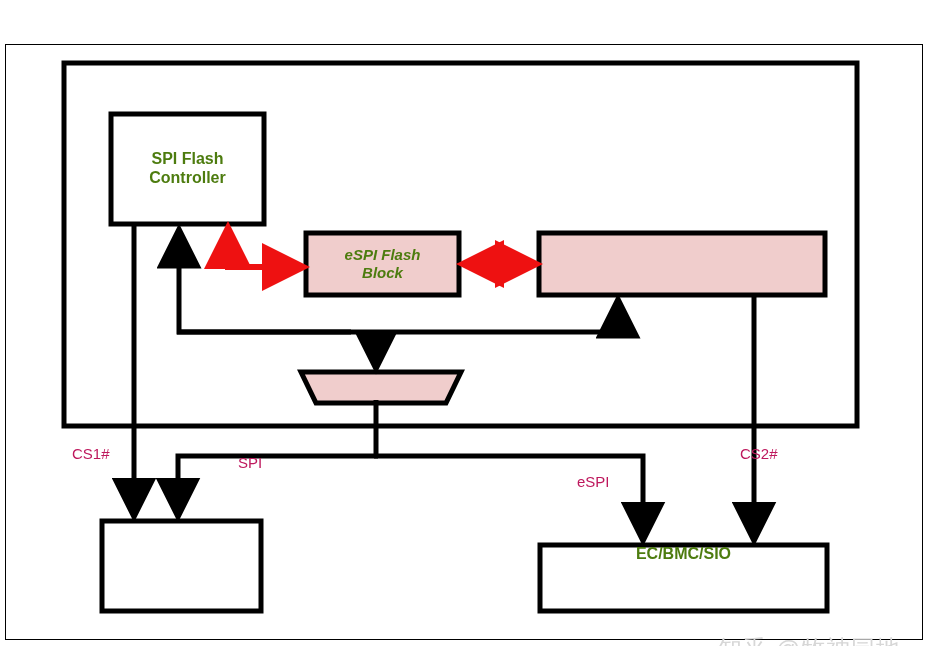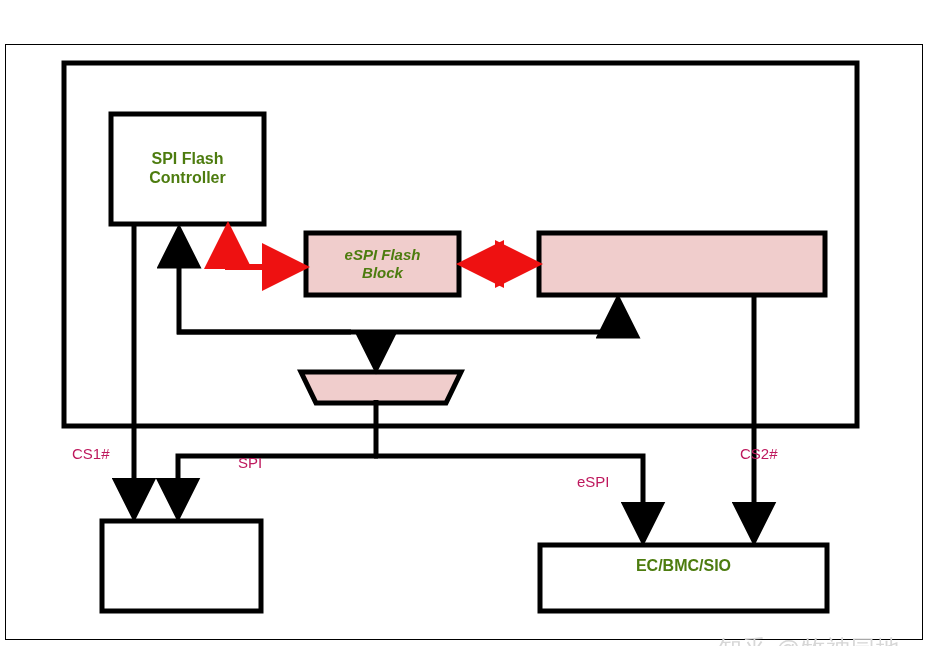--- a/index.html
+++ b/index.html
@@ -138,21 +138,21 @@
 
     <div class="node-label" style="left:300px; top:188px; width:153px; height:62px; font-size:15px;font-style:italic;">
       <span>
         <span>eSPI Flash</span><br>
         <span>Block</span>
       </span>
     </div>
 
 
 
-    <div class="node-label" style="left:534px; top:488px; width:287px; height:66px; font-size:16px;">EC/BMC/SIO</div>
+    <div class="node-label" style="left:534px; top:476px; width:287px; height:66px; font-size:16px;">EC/BMC/SIO</div>
 
     <div class="wire-label" style="left:66px; top:400px;">CS1#</div>
 
     <div class="wire-label" style="left:232px; top:409px;">SPI</div>
 
     <div class="wire-label" style="left:571px; top:428px;">eSPI</div>
 
     <div class="wire-label" style="left:734px; top:400px;">CS2#</div>
 
     <div id="watermark">知乎 @牧神园地</div>

